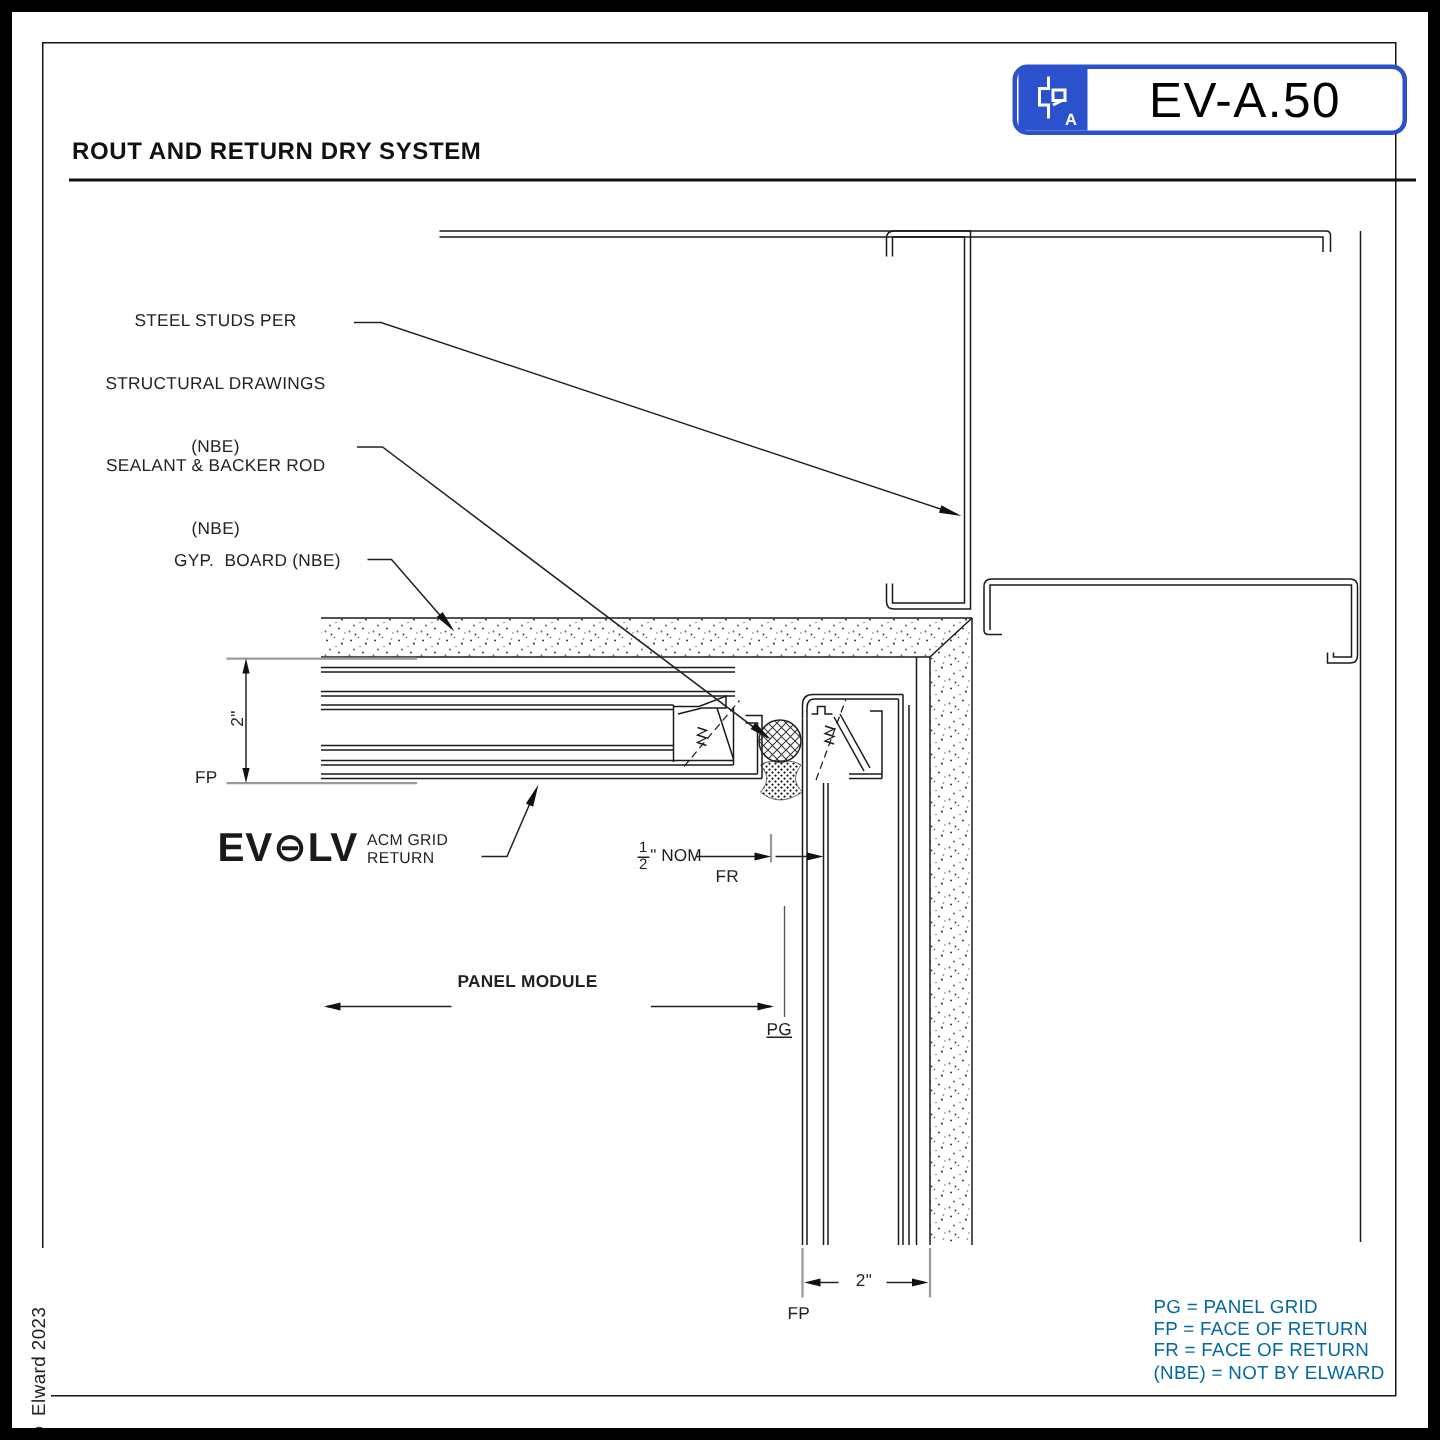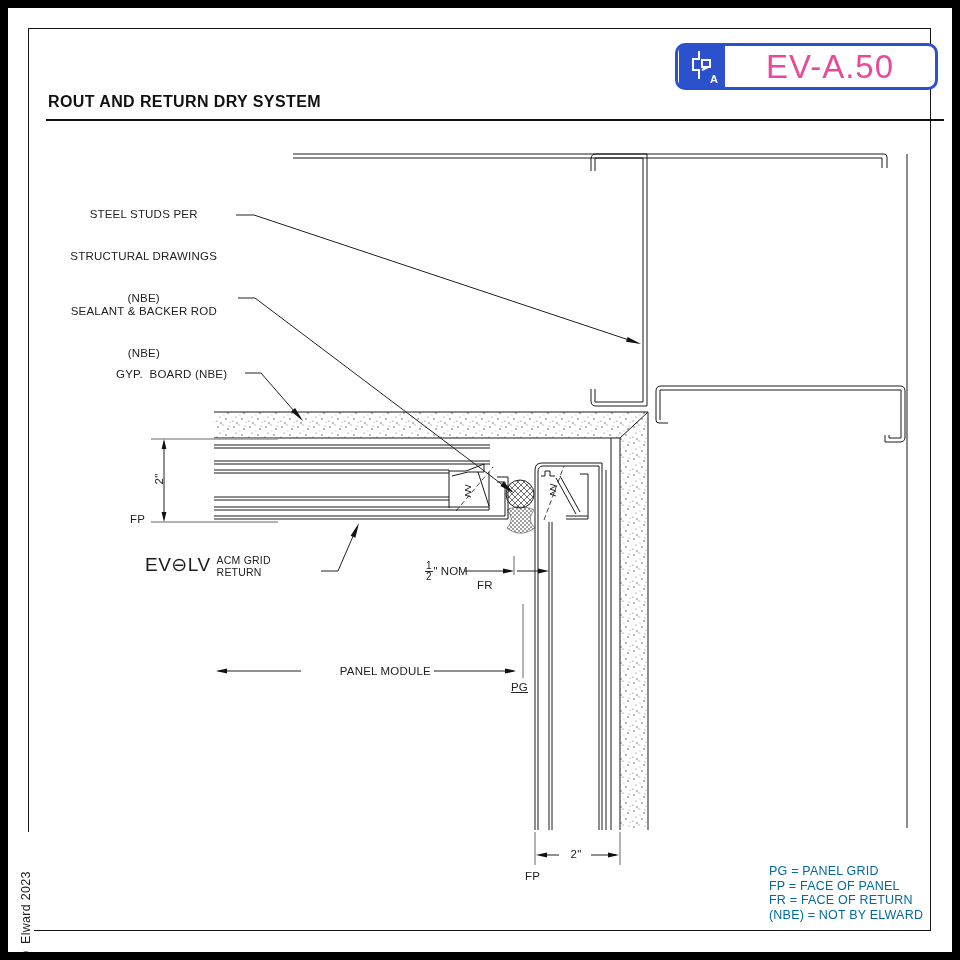--- a/index.html
+++ b/index.html
@@ -11,24 +11,24 @@
   .inner-border{position:absolute;left:20px;top:20px;right:21px;bottom:21px;border:1.5px solid #151515;}
   .abs{position:absolute;}
   .lbl{font-size:11.5px;line-height:14px;color:#222;letter-spacing:.2px;white-space:pre;text-align:center;}
   .rlbl{text-align:center;}
   .drawing-title{left:40px;top:85px;font-size:16px;font-weight:bold;letter-spacing:.4px;color:#111;}
   .title-underline{left:38px;top:111px;width:898px;height:2.2px;background:#111;}
   
   .tblock{left:667px;top:35px;width:263px;height:47px;border:3.5px solid #2b52cc;border-radius:10px;
           box-sizing:border-box;display:flex;align-items:center;background:#fff;}
   .ticon{width:46px;height:100%;background:#2b52cc;border-radius:4px 0 0 4px;margin-left:1px;position:relative;flex:none;}
-  .tcode{flex:1;text-align:center;font-size:33px;color:#ec4899;letter-spacing:1px;line-height:40px;}
+  .tcode{flex:1;text-align:center;font-size:33px;color:#000000;letter-spacing:1px;line-height:40px;}
   
   .brandrow{left:137px;top:542px;display:flex;align-items:flex-start;}
-  .brand{font-size:19px;font-weight:normal;color:#1a1a1a;letter-spacing:.5px;line-height:30px;}
+  .brand{font-size:27px;font-weight:bold;color:#1a1a1a;letter-spacing:.5px;line-height:30px;}
   .branddesc{margin-left:6px;margin-top:4px;font-size:10.5px;line-height:12px;color:#222;letter-spacing:.2px;}
   
   .dimjoint{left:417px;top:549px;display:flex;align-items:center;height:28px;}
   .frac{display:inline-flex;flex-direction:column;align-items:center;font-size:10px;line-height:10px;}
   .frac .num{border-bottom:1px solid #222;padding:0 1px;}
   .dimsuffix{font-size:11.5px;margin-left:1px;white-space:pre;}
   .rot90{transform:rotate(-90deg);}
   .legend{left:761px;top:856px;font-size:12.5px;line-height:14.6px;color:#0369a1;letter-spacing:.2px;}
   .copyright{left:10px;top:824px;height:128px;writing-mode:vertical-rl;transform:rotate(180deg);
              font-size:12.5px;color:#222;background:#fff;padding:2px 1px;letter-spacing:.3px;}
@@ -233,28 +233,28 @@
       <span class="num">1</span>
       <span>2</span>
     </span>
     <span class="dimsuffix">" NOM</span>
   </div>
   <div class="abs lbl" style="left:469px;top:570px;">FR</div>
 
   <div class="abs lbl rot90" style="left:138px;top:464px;width:26px;text-align:center;">2"</div>
   <div class="abs lbl" style="left:122px;top:504px;">FP</div>
 
-  <div class="abs lbl" style="left:297px;top:656px;width:126px;text-align:right;">PANEL MODULE</div>
+  <div class="abs lbl" style="left:297px;top:640px;width:126px;text-align:left;font-weight:bold;">PANEL MODULE</div>
   <div class="abs lbl" style="left:503px;top:672px;text-decoration:underline;">PG</div>
 
   <div class="abs lbl" style="left:553px;top:839px;width:30px;text-align:center;">2"</div>
   <div class="abs lbl" style="left:517px;top:861px;">FP</div>
 
   <div class="abs legend">
     <div>PG = PANEL GRID</div>
-    <div>FP = FACE OF PANEL</div>
+    <div>FP = FACE OF RETURN</div>
     <div>FR = FACE OF RETURN</div>
     <div>(NBE) = NOT BY ELWARD</div>
   </div>
 
   <div class="abs copyright">© Elward 2023</div>
 
 </div>
 
 </body></html>

